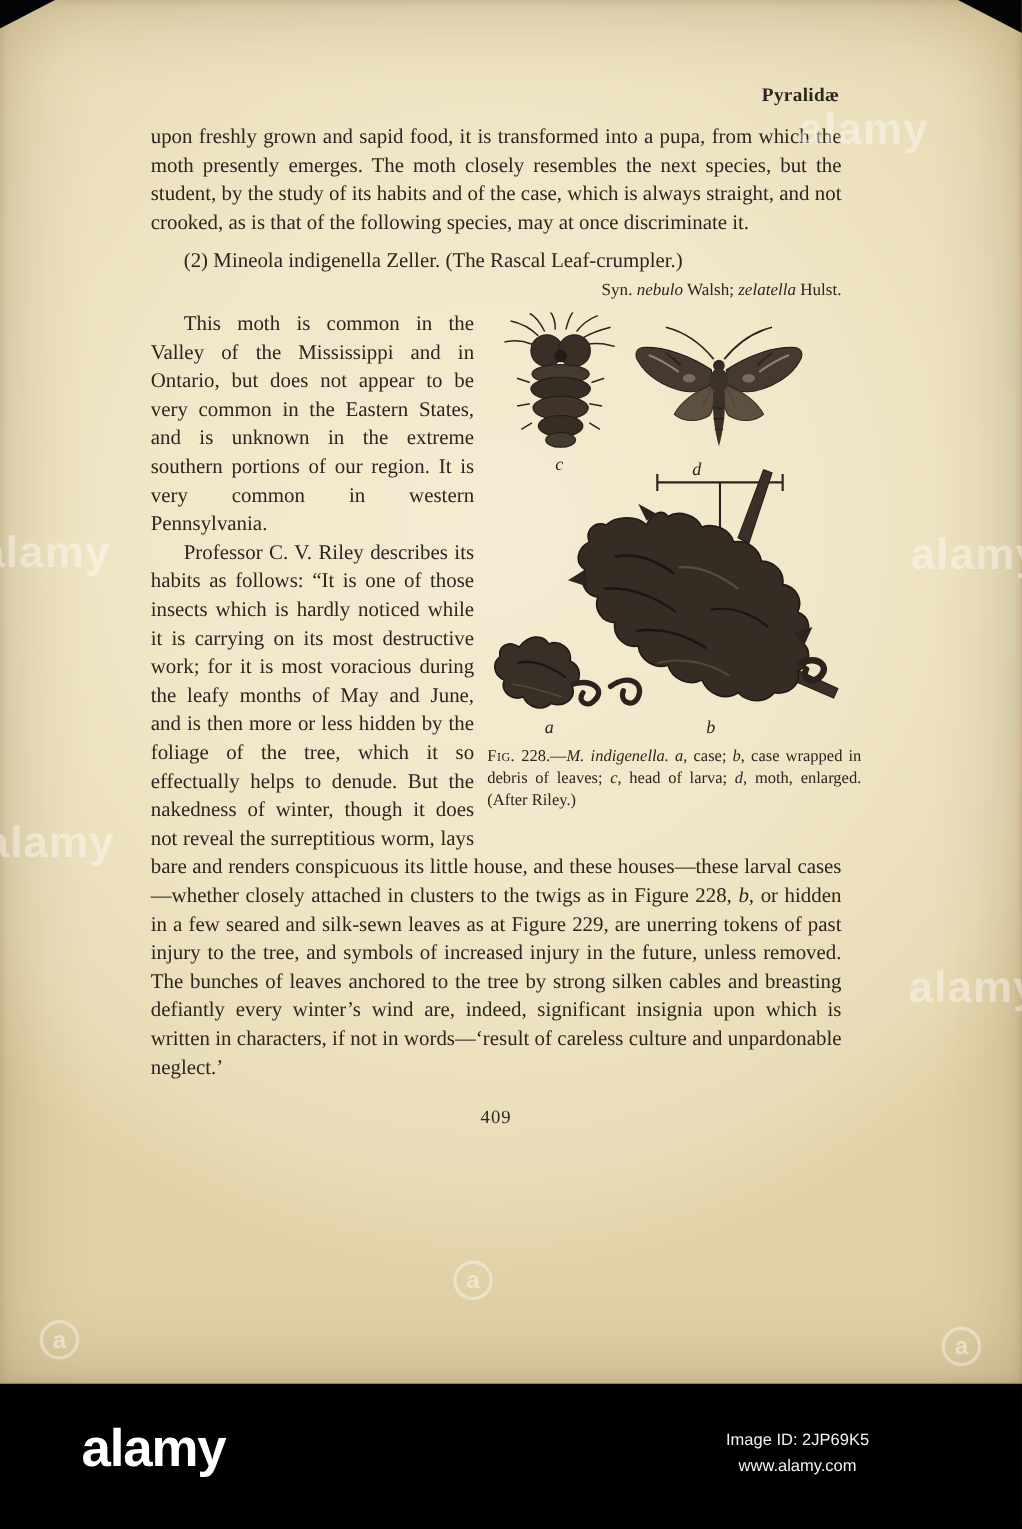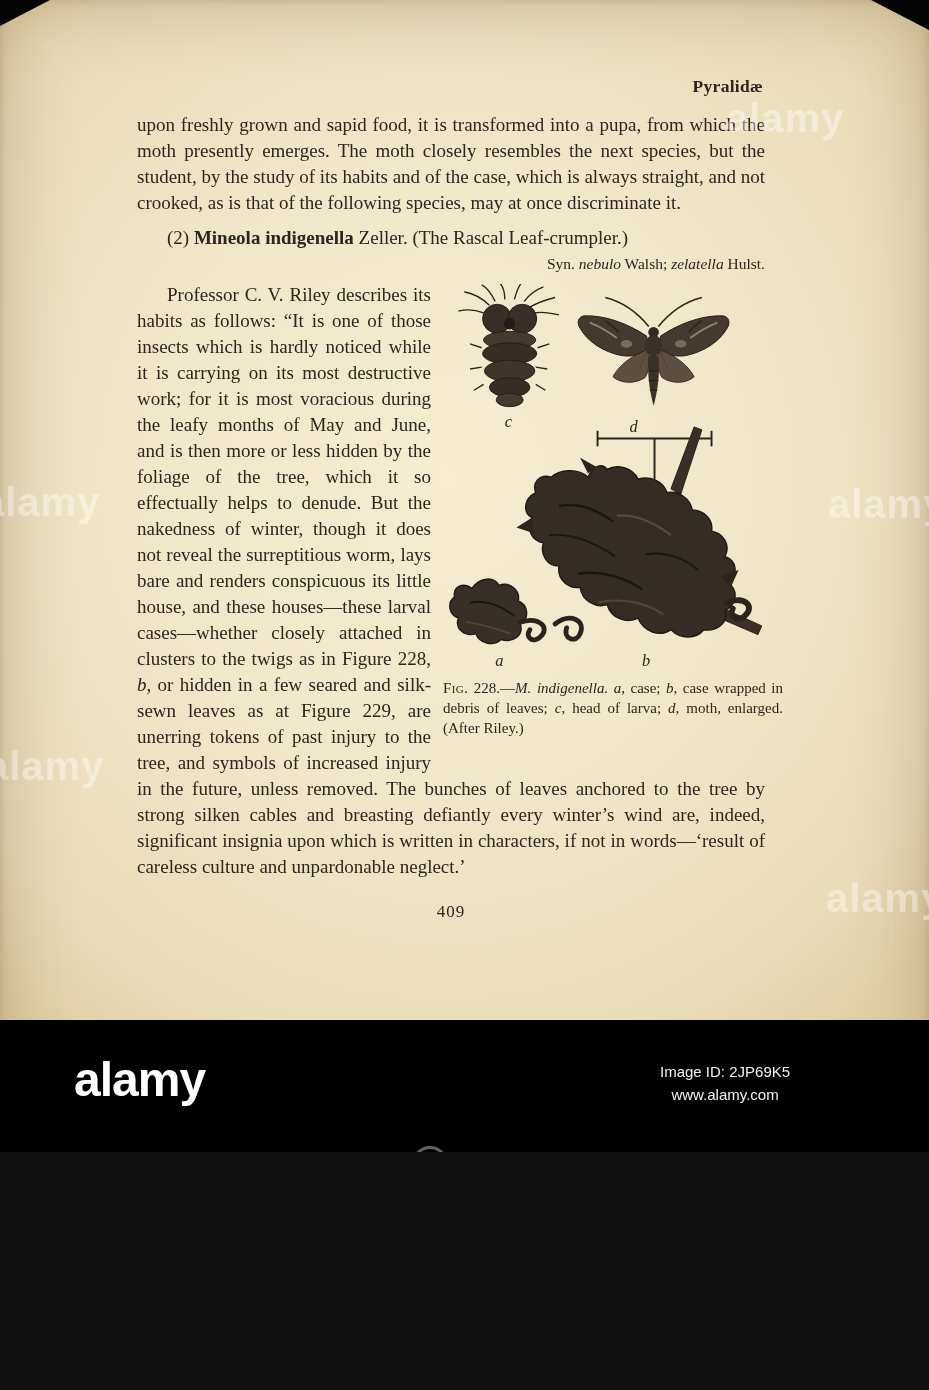--- a/index.html
+++ b/index.html
@@ -1,17 +1,17 @@
 <!DOCTYPE html>
 <html lang="en"><head>
 <meta charset="utf-8">
 <style>
   html,body{margin:0;padding:0;background:#111;}
   .screenshot{
-    position:relative;width:929px;height:1152px;overflow:hidden;background:#b91c1c;
+    position:relative;width:929px;height:1390px;overflow:hidden;background:#b91c1c;
     font-family:"Liberation Serif", serif;
   }
   
   .page{
     position:absolute;top:0;left:0;width:929px;height:1258px;box-sizing:border-box;
     padding:112px 164px 0 137px;
     background:radial-gradient(ellipse 70% 55% at 48% 38%, #f5ecd2 0%, #f1e7c9 45%, #e9dcb8 85%, #e0d0a6 100%);
     color:#2c2620;overflow:hidden;
   }
   .page::after{
@@ -27,21 +27,21 @@
   }
 
   .para{
     margin:0;font-size:19px;line-height:26px;text-align:justify;text-indent:30px;
   }
   .para.no-indent{text-indent:0;}
   .para.big-indent{text-indent:55px;}
   .heading{margin:9px 0 0;font-size:19px;line-height:26px;text-indent:30px;}
   .syn{margin:3px 0 8px;font-size:15.5px;line-height:20px;text-indent:30px;text-align:right;}
 
-  .b{font-weight:700;}
+  .b{font-weight:400;}
   .i{font-style:italic;}
   .sc{font-variant:small-caps;letter-spacing:.4px;margin-top:20px;}
 
   
   .figure{
     float:right;width:340px;min-height:486px;margin:2px -18px 4px 12px;position:relative;
   }
   .fig-svg{display:block;width:100%;height:auto;}
   .caption{
     font-size:15px;line-height:20px;margin-top:8px;text-align:justify;text-indent:0;
@@ -189,20 +189,21 @@
           <path d="M24,350 C40,352 58,358 70,362" fill="none" stroke="#6b5a42" stroke-width="1.5" opacity=".6"></path>
           <path d="M80,350 C100,344 112,356 100,366 C94,372 84,366 90,358" fill="none" stroke="#2b231c" stroke-width="5" stroke-linecap="round"></path>
           <path d="M116,352 C132,340 148,348 142,362 C138,372 124,368 128,356" fill="none" stroke="#2b231c" stroke-width="5" stroke-linecap="round"></path>
         </g>
         <text class="fig-label" x="54" y="396">a</text>
       </svg>
 
       <div class="caption"><span class="sc">Fig.</span><span> 228.—</span><span class="i">M. indigenella.</span><span>  </span><span class="i">a</span><span>, case; </span><span class="i">b</span><span>, case wrapped in debris of leaves; </span><span class="i">c</span><span>, head of larva; </span><span class="i">d</span><span>, moth, enlarged.  (After Riley.)</span></div>
     </div>
 
+    <p class="para">This moth is common in the Valley of the Mississippi and in Ontario, but does not appear to be very common in the Eastern States, and is unknown in the extreme southern portions of our region.  It is very common in western Pennsylvania.</p>
     <p class="para"><span>Professor C. V. Riley describes its habits as follows: “It is one of those insects which is hardly noticed while it is carrying on its most destructive work; for it is most voracious during the leafy months of May and June, and is then more or less hidden by the foliage of the tree, which it so effectually helps to denude.  But the nakedness of winter, though it does not reveal the surreptitious worm, lays bare and renders conspicuous its little house, and these houses—these larval cases—whether closely attached in clusters to the twigs as in Figure 228, </span><span class="i">b</span><span>, or hidden in a few seared and silk-sewn leaves as at Figure 229, are unerring tokens of past injury to the tree, and symbols of increased injury in the future, unless removed.  The bunches of leaves anchored to the tree by strong silken cables and breasting defiantly every winter’s wind are, indeed, significant insignia upon which is written in characters, if not in words—‘result of careless culture and unpardonable neglect.’</span></p>
 
     <div class="pageno">409</div>
 
     <div class="wm-word" style="left:726px;top:96px;">alamy</div>
     <div class="wm-word" style="left:-18px;top:480px;">alamy</div>
     <div class="wm-word" style="left:828px;top:482px;">alamy</div>
     <div class="wm-word" style="left:-14px;top:744px;">alamy</div>
     <div class="wm-word" style="left:826px;top:876px;">alamy</div>
     <div class="wm-circle" style="left:412px;top:1146px;">a</div>

